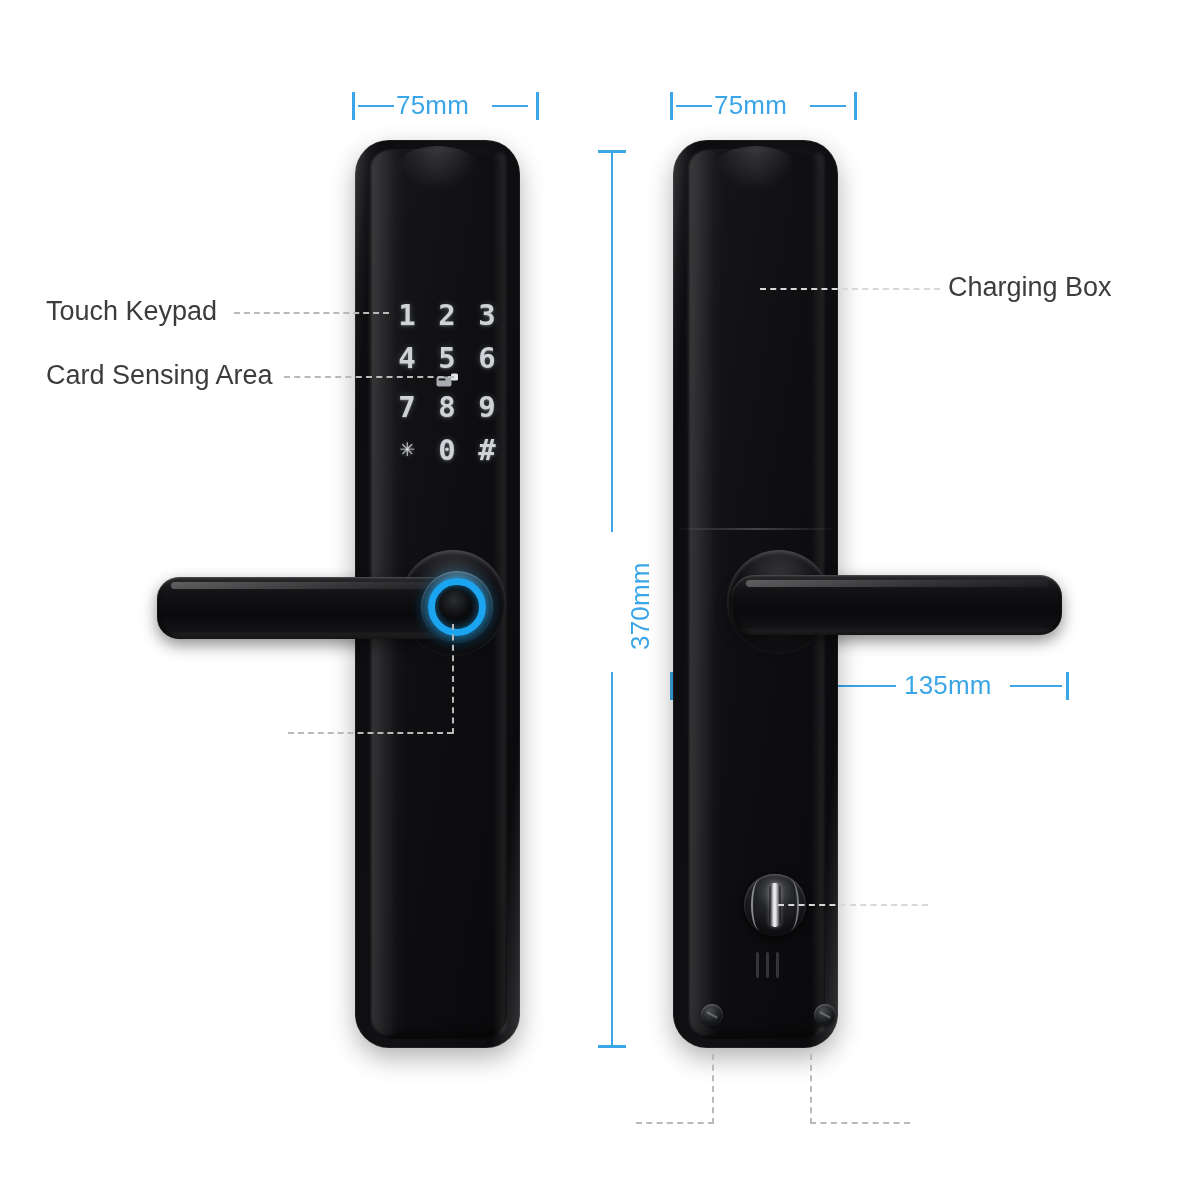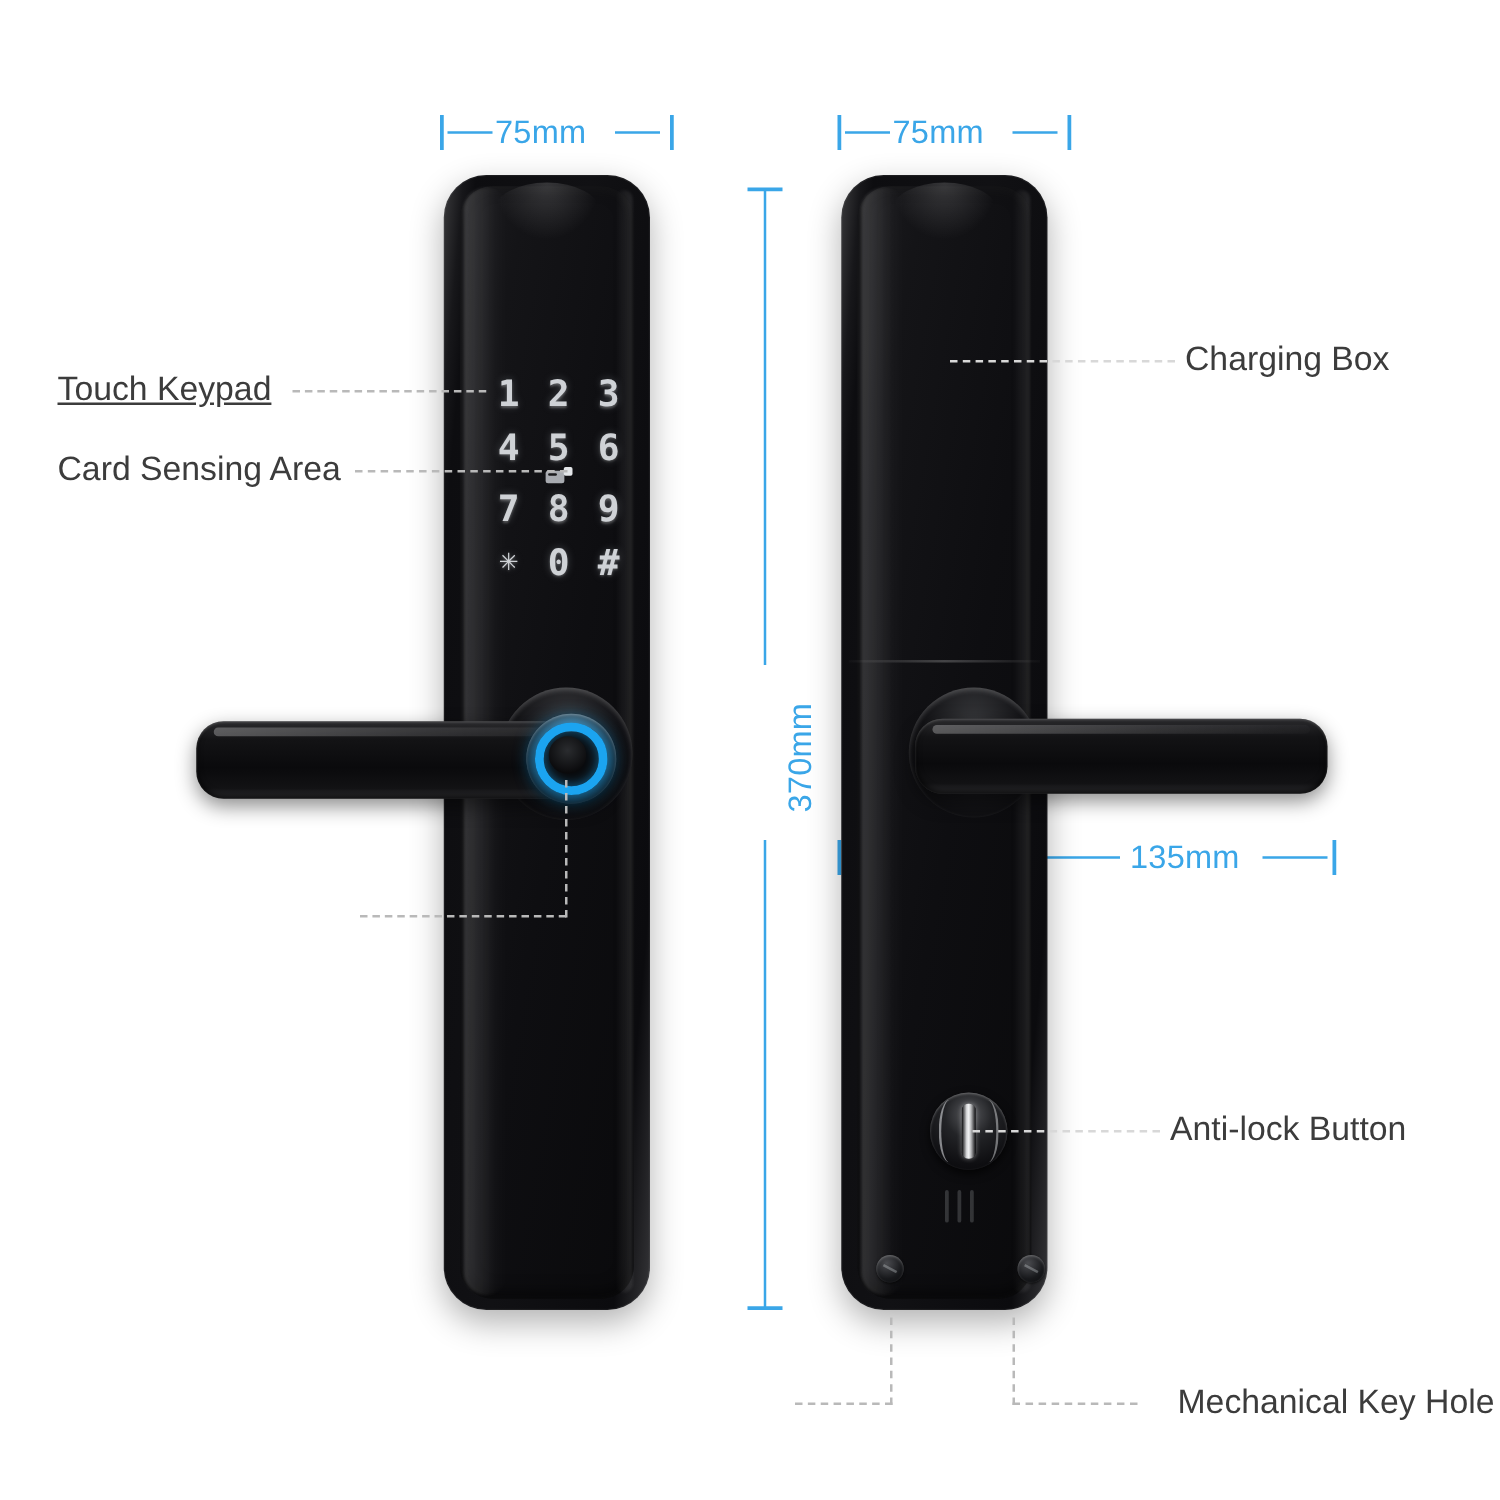--- a/index.html
+++ b/index.html
@@ -290,35 +290,33 @@
 
   <div class="grille" style="left:734px;top:940px;height:26px;">
     <span></span>
     <span></span>
     <span></span>
   </div>
 
   <div class="screw" style="left:679px;top:992px;width:22px;height:22px;"></div>
   <div class="screw" style="left:792px;top:992px;width:22px;height:22px;"></div>
 
-  <div class="abs callout" style="left:24px;top:284px;text-decoration:underline;">Touch Keypad</div>
+  <div class="abs callout" style="left:24px;top:284px;">Touch Keypad</div>
   <div class="abs lead-h" style="left:212px;top:300px;width:155px;"></div>
 
   <div class="abs callout" style="left:24px;top:348px;text-align:right;">Card Sensing Area</div>
   <div class="abs lead-h" style="left:262px;top:364px;width:170px;"></div>
 
   <div class="abs lead-h" style="left:266px;top:720px;width:165px;"></div>
   <div class="abs lead-v" style="left:430px;top:612px;height:110px;"></div>
 
   <div class="abs lead-h onblack" style="left:738px;top:276px;width:180px;"></div>
   <div class="abs callout" style="left:926px;top:260px;">Charging Box</div>
 
   <div class="abs lead-h onblack" style="left:756px;top:892px;width:150px;"></div>
-  <div class="abs callout" style="left:914px;top:876px;">Anti-lock Button</div>
 
   <div class="abs lead-v" style="left:690px;top:1042px;height:70px;"></div>
   <div class="abs lead-h" style="left:614px;top:1110px;width:78px;"></div>
 
   <div class="abs lead-v" style="left:788px;top:1042px;height:70px;"></div>
   <div class="abs lead-h" style="left:788px;top:1110px;width:100px;"></div>
-  <div class="abs callout" style="left:920px;top:1094px;">Mechanical Key Hole</div>
 
 </div>
 
 </body></html>

